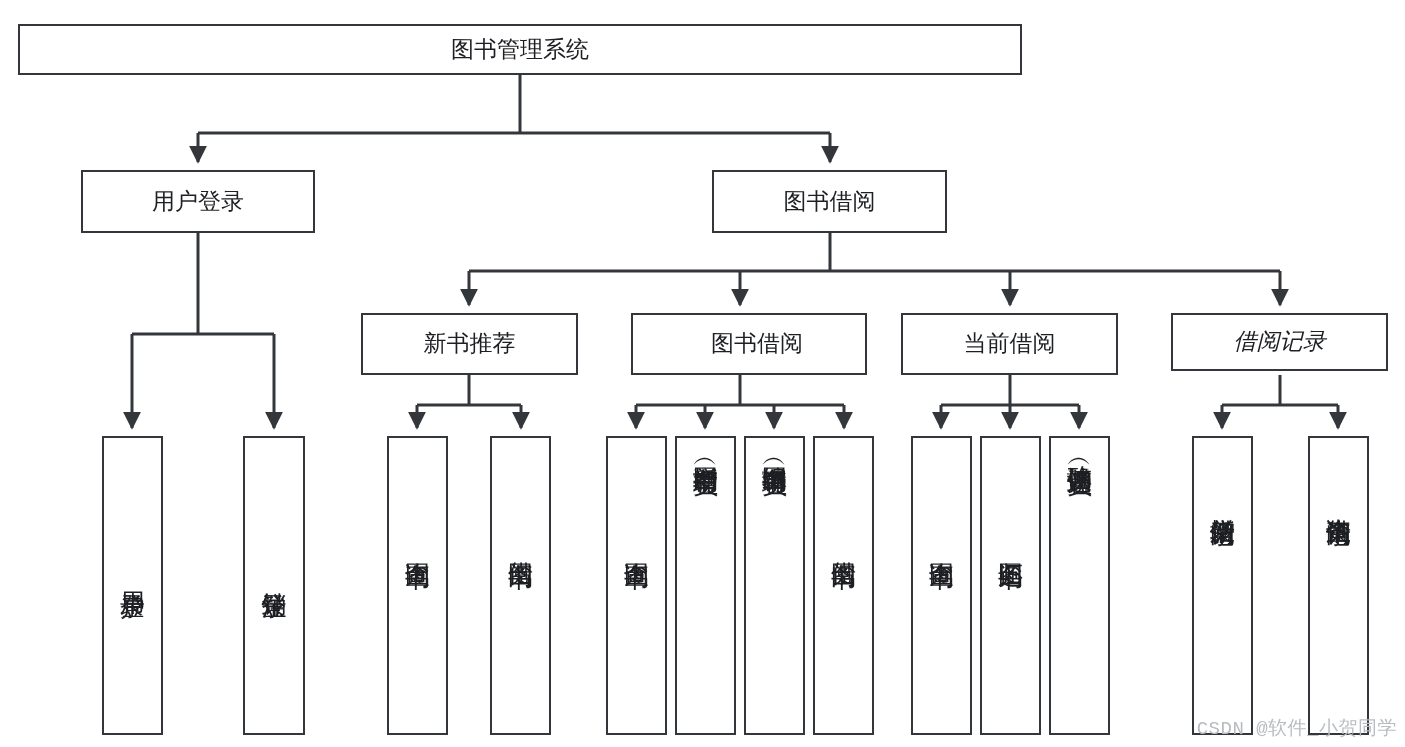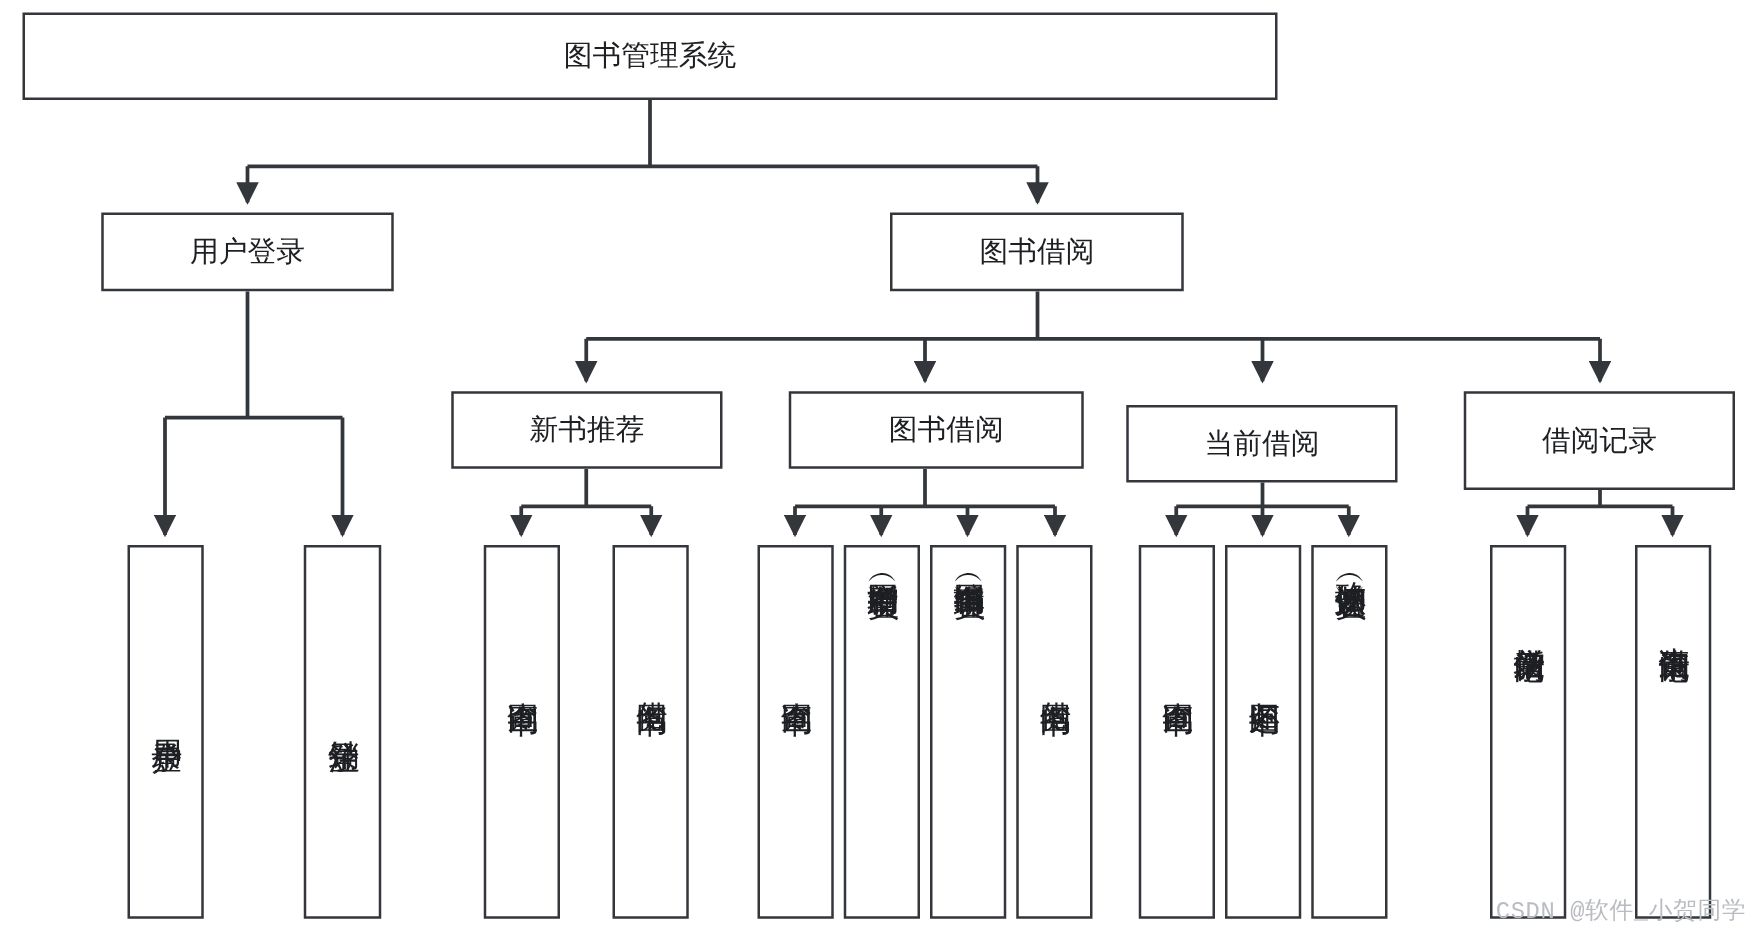--- a/index.html
+++ b/index.html
@@ -129,45 +129,45 @@
       <path d="M 1079 405 L 1079 428" marker-end="url(#arrow)"></path>
 
       <path d="M 1280 375 L 1280 405"></path>
       <path d="M 1222 405 L 1338 405"></path>
       <path d="M 1222 405 L 1222 428" marker-end="url(#arrow)"></path>
       <path d="M 1338 405 L 1338 428" marker-end="url(#arrow)"></path>
 
     </g>
   </svg>
 
-  <div class="node horiz" style="left:18px; top:10px; width:1004px; height:70px;">
+  <div class="node horiz" style="left:18px; top:24px; width:1004px; height:51px;">
     <span class="node-label">图书管理系统</span>
   </div>
 
   <div class="node horiz" style="left:81px; top:170px; width:234px; height:63px;">
     <span class="node-label">用户登录</span>
   </div>
 
   <div class="node horiz" style="left:712px; top:170px; width:235px; height:63px;">
     <span class="node-label">图书借阅</span>
   </div>
 
   <div class="node horiz" style="left:361px; top:313px; width:217px; height:62px;">
     <span class="node-label">新书推荐</span>
   </div>
 
   <div class="node horiz" style="left:631px; top:313px; width:236px; height:62px;padding-left:16px;">
     <span class="node-label">图书借阅</span>
   </div>
 
-  <div class="node horiz" style="left:901px; top:324px; width:217px; height:62px;justify-content:center;">
+  <div class="node horiz" style="left:901px; top:313px; width:217px; height:62px;justify-content:center;">
     <span class="node-label">当前借阅</span>
   </div>
 
-  <div class="node horiz" style="left:1171px; top:313px; width:217px; height:79px;">
+  <div class="node horiz" style="left:1171px; top:313px; width:217px; height:58px;font-style:italic;">
     <span class="node-label">借阅记录</span>
   </div>
 
   <div class="node vert offset1" style="left:102px; top:436px; width:61px; height:299px;">
     <span class="node-label">用户登录</span>
   </div>
 
   <div class="node vert offset1" style="left:243px; top:436px; width:62px; height:299px;">
     <span class="node-label">注销登录</span>
   </div>

